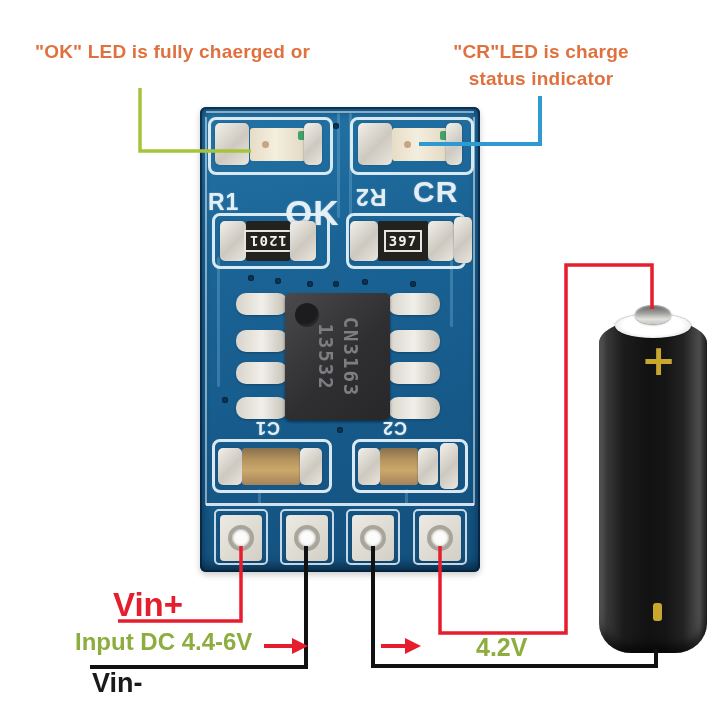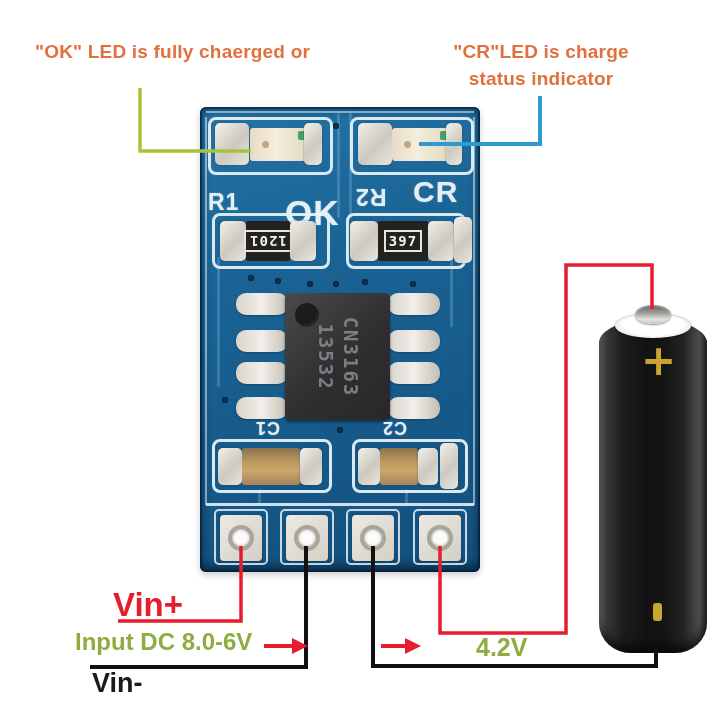--- a/index.html
+++ b/index.html
@@ -251,15 +251,15 @@
 
 <div class="abs ann toptext" id="ann-ok">
   <div>"OK" LED is fully chaerged or</div>
 </div>
 <div class="abs ann toptext" id="ann-cr">
   <div>"CR"LED is charge</div>
   <div>status indicator</div>
 </div>
 
 <div class="abs toptext" id="vin-plus">Vin+</div>
-<div class="abs toptext" id="input-dc">Input DC 8.0-6V</div>
+<div class="abs toptext" id="input-dc">Input DC 4.4-6V</div>
 <div class="abs toptext" id="vin-minus">Vin-</div>
 <div class="abs toptext" id="vout">4.2V</div>
 
 </body></html>

